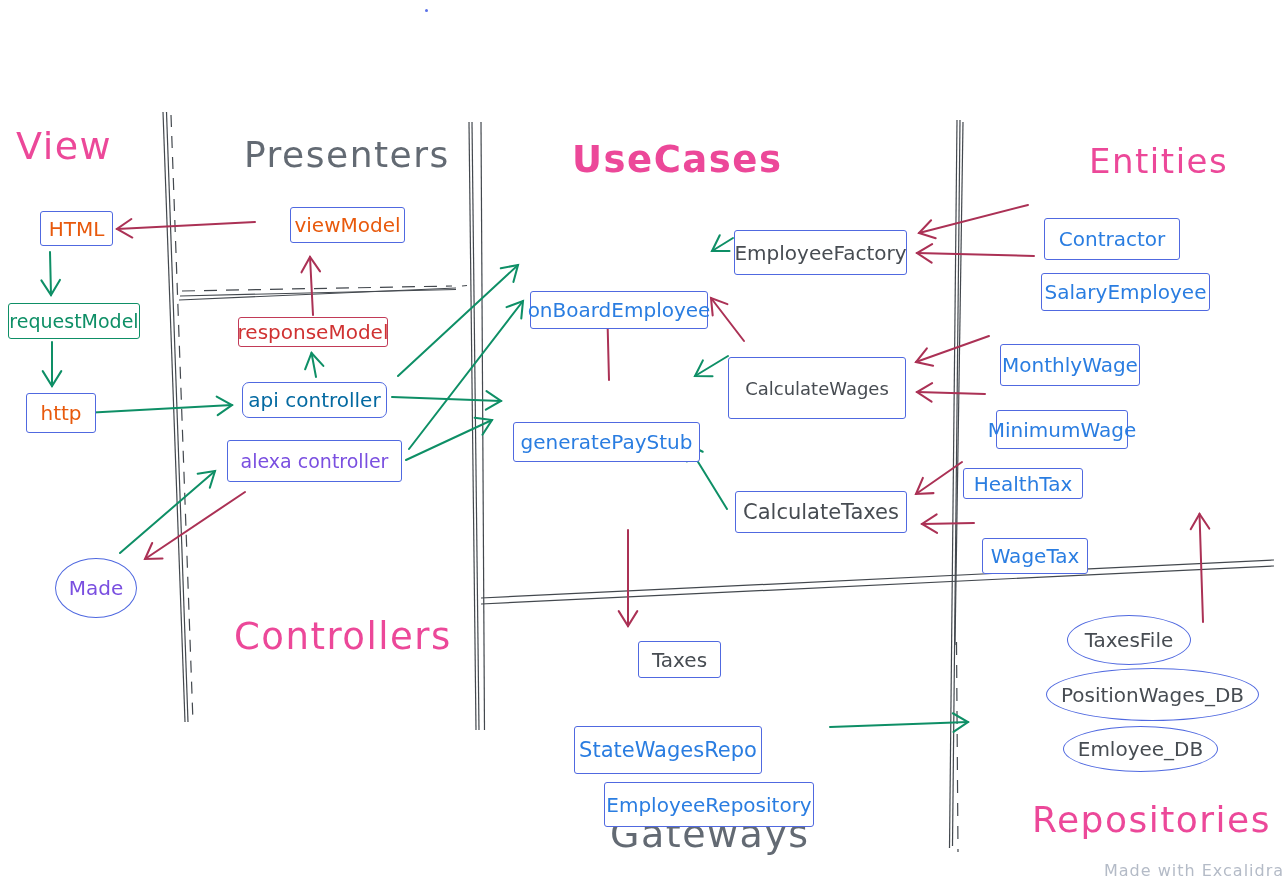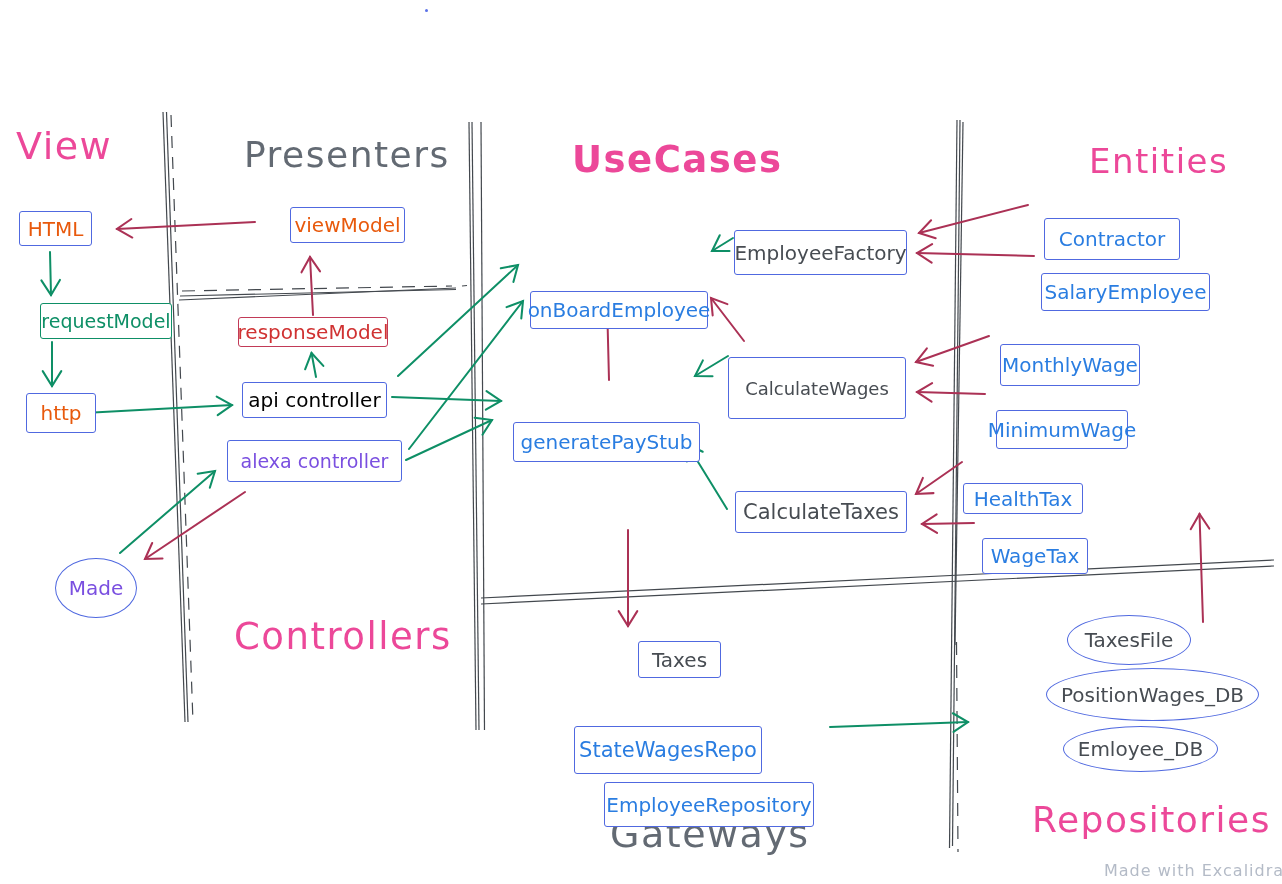--- a/index.html
+++ b/index.html
@@ -14,21 +14,21 @@
     white-space:nowrap;font-size:20px;color:#2a7de1;box-sizing:border-box;
   }
   .ellipse{border-radius:50%;}
   .b-blue{border-color:#5069e0;}
   .b-green{border-color:#0e8f66;}
   .b-red{border-color:#c23a57;}
   .t-orange{color:#e8590c;}
   .t-blue{color:#2a7de1;margin-top:36px;}
   .t-purple{color:#7a4fe0;}
   .t-gray{color:#474c52;}
-  .t-dark{color:#000000;}
+  .t-dark{color:#0369a1;border-radius:7px;}
   .t-green{color:#0e8f66;}
   .t-red{color:#d03232;}
   .heading{
     position:absolute;z-index:2;white-space:nowrap;color:#ec4899;
     letter-spacing:1.5px;font-weight:500;
   }
   .heading.gray{color:#636a73;font-weight:400;}
   .watermark{
     position:absolute;z-index:2;font-size:16px;color:#b4bbc7;letter-spacing:1px;white-space:nowrap;
   }
@@ -106,41 +106,41 @@
   </svg>
 
   <div class="heading" style="left:16px;top:124px;font-size:38px;">View</div>
   <div class="heading gray" style="left:244px;top:134px;font-size:36px;">Presenters</div>
   <div class="heading" style="left:572px;top:138px;font-size:37px;font-weight:bold;">UseCases</div>
   <div class="heading" style="left:1089px;top:141px;font-size:34px;">Entities</div>
   <div class="heading" style="left:234px;top:615px;font-size:37px;">Controllers</div>
   <div class="heading gray" style="left:610px;top:812px;font-size:38px;">Gateways</div>
   <div class="heading" style="left:1032px;top:799px;font-size:36px;">Repositories</div>
 
-  <div class="node b-blue t-orange" style="left:19px;top:211px;width:73px;height:35px;">HTML</div>
-  <div class="node b-green t-green" style="left:8px;top:303px;width:132px;height:36px;font-size:19px;margin-left:32px;">requestModel</div>
+  <div class="node b-blue t-orange" style="left:40px;top:211px;width:73px;height:35px;">HTML</div>
+  <div class="node b-green t-green" style="left:8px;top:303px;width:132px;height:36px;font-size:19px;">requestModel</div>
   <div class="node b-blue t-orange" style="left:26px;top:393px;width:70px;height:40px;">http</div>
   <div class="node ellipse b-blue t-purple" style="left:55px;top:558px;width:82px;height:60px;">Made</div>
 
   <div class="node b-blue t-orange" style="left:258px;top:207px;width:115px;height:36px;margin-left:32px;">viewModel</div>
   <div class="node b-red t-red" style="left:238px;top:317px;width:150px;height:30px;">responseModel</div>
   <div class="node b-blue t-dark" style="left:242px;top:382px;width:145px;height:36px;">api controller</div>
   <div class="node b-blue t-purple" style="left:227px;top:440px;width:175px;height:42px;font-size:19px;">alexa controller</div>
 
   <div class="node b-blue t-blue" style="left:530px;top:255px;width:178px;height:38px;">onBoardEmployee</div>
   <div class="node b-blue t-blue" style="left:513px;top:386px;width:187px;height:40px;">generatePayStub</div>
   <div class="node b-blue t-gray" style="left:734px;top:230px;width:173px;height:45px;">EmployeeFactory</div>
   <div class="node b-blue t-gray" style="left:728px;top:357px;width:178px;height:62px;font-size:18px;">CalculateWages</div>
   <div class="node b-blue t-gray" style="left:735px;top:491px;width:172px;height:42px;font-size:21px;">CalculateTaxes</div>
 
   <div class="node b-blue t-blue" style="left:1044px;top:182px;width:136px;height:42px;">Contractor</div>
   <div class="node b-blue t-blue" style="left:1041px;top:237px;width:169px;height:38px;">SalaryEmployee</div>
   <div class="node b-blue t-blue" style="left:1000px;top:308px;width:140px;height:42px;">MonthlyWage</div>
   <div class="node b-blue t-blue" style="left:996px;top:374px;width:132px;height:39px;">MinimumWage</div>
-  <div class="node b-blue t-blue" style="left:963px;top:447px;width:120px;height:31px;">HealthTax</div>
+  <div class="node b-blue t-blue" style="left:963px;top:432px;width:120px;height:31px;">HealthTax</div>
   <div class="node b-blue t-blue" style="left:982px;top:502px;width:106px;height:36px;">WageTax</div>
 
   <div class="node b-blue t-gray" style="left:638px;top:641px;width:83px;height:37px;">Taxes</div>
   <div class="node b-blue t-blue" style="left:574px;top:690px;width:188px;height:48px;font-size:21px;">StateWagesRepo</div>
   <div class="node b-blue t-blue" style="left:604px;top:746px;width:210px;height:45px;">EmployeeRepository</div>
 
   <div class="node ellipse b-blue t-gray" style="left:1067px;top:615px;width:124px;height:50px;">TaxesFile</div>
   <div class="node ellipse b-blue t-gray" style="left:1046px;top:668px;width:213px;height:53px;">PositionWages_DB</div>
   <div class="node ellipse b-blue t-gray" style="left:1063px;top:726px;width:155px;height:46px;">Emloyee_DB</div>
 

